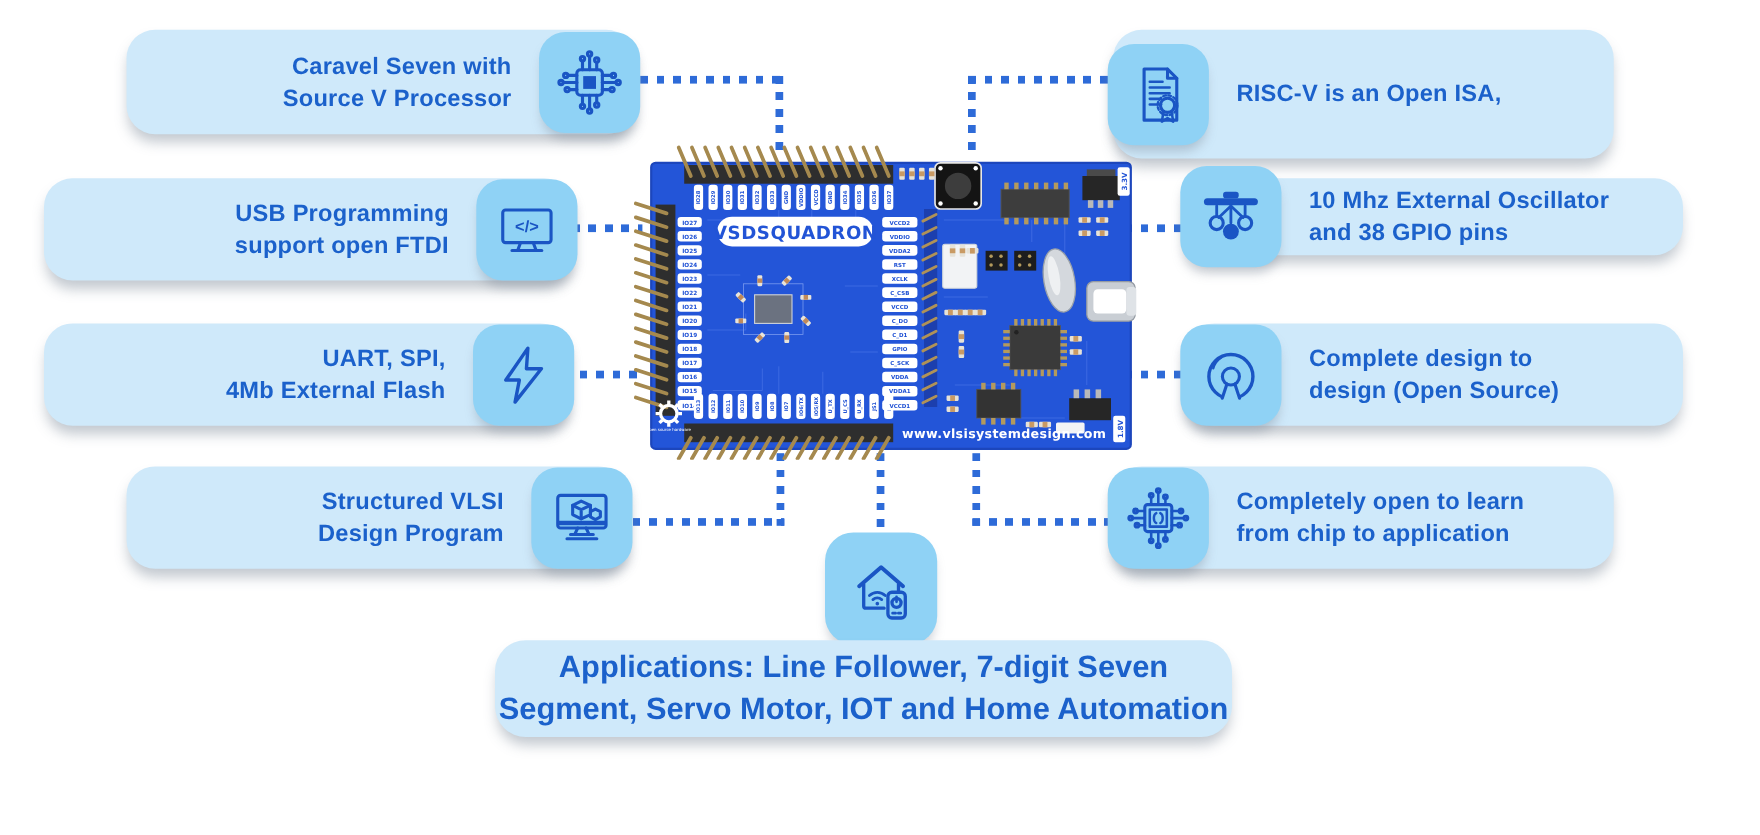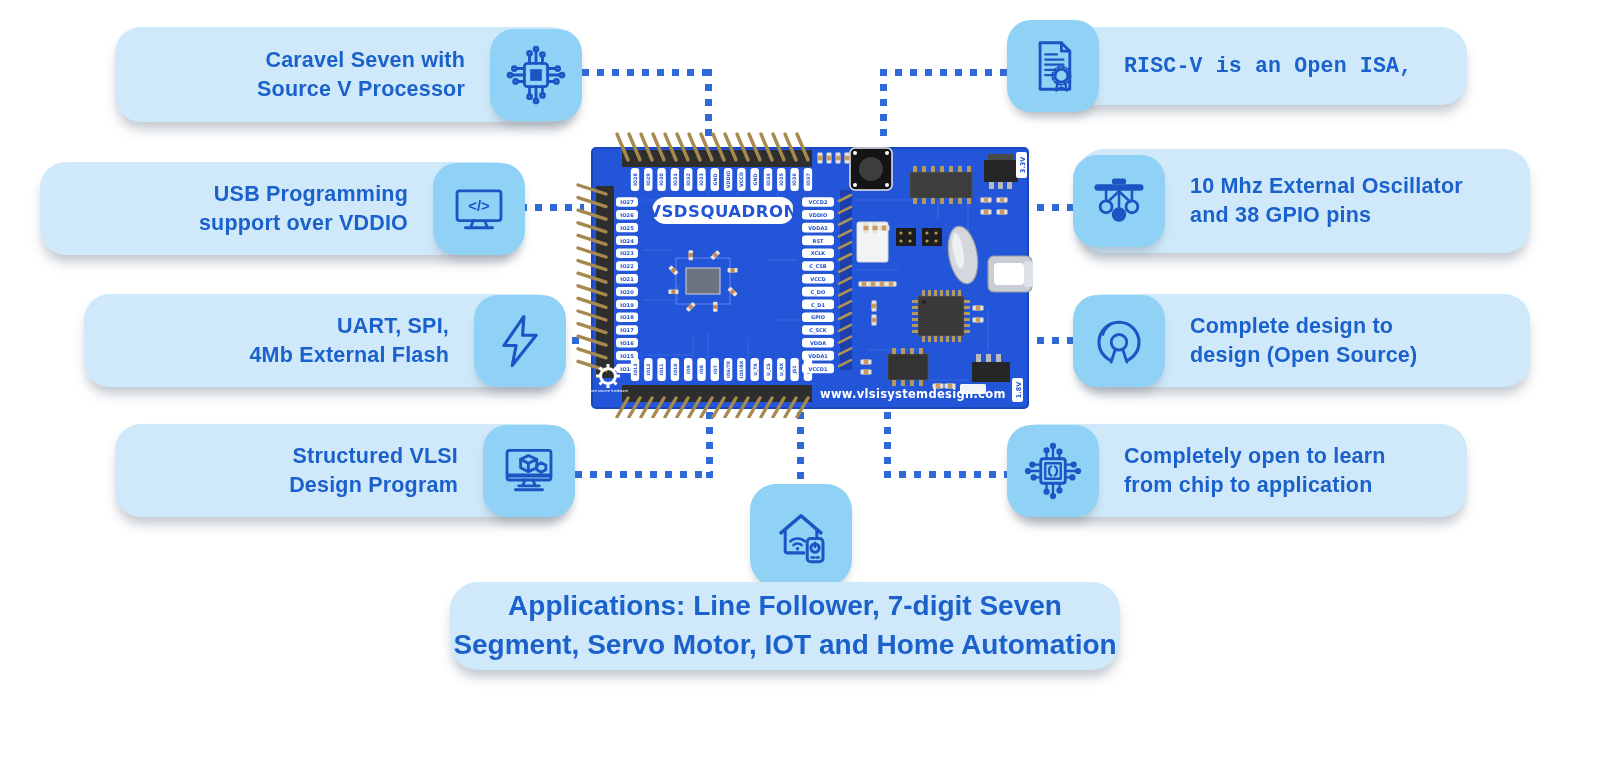--- a/index.html
+++ b/index.html
@@ -93,32 +93,32 @@
           <circle cx="44.1" cy="24" r="1.5"></circle>
         <path d="M33 29h5"></path>
           <circle cx="39.8" cy="29" r="1.5"></circle>
       </svg>
     </div>
   </div>
 
   <div class="bubble" style="left:40px;top:162px;width:480px;height:93px;">
     <div class="btext ta-r">
       <span>USB Programming</span><br>
-      <span>support over VDDIO</span>
+      <span>support open FTDI</span>
     </div>
     <div class="tile tile-right">
       <svg viewBox="0 0 48 48" class="icon-stroke">
         <rect x="7" y="10" width="34" height="23" rx="2"></rect>
         <text x="24" y="25.5" font-size="11.5" font-weight="bold" fill="#1a55c4" stroke="none" text-anchor="middle">&lt;/&gt;</text>
         <path d="M19.5 33L17.5 38.5M28.5 33l2 5.5M13.5 38.5h21"></path>
       </svg>
     </div>
   </div>
 
-  <div class="bubble" style="left:40px;top:294px;width:477px;height:93px;margin-left:44px;">
+  <div class="bubble" style="left:40px;top:294px;width:477px;height:93px;">
     <div class="btext ta-r">
       <span>UART, SPI,</span><br>
       <span>4Mb External Flash</span>
     </div>
     <div class="tile tile-right">
       <svg viewBox="0 0 48 48" class="icon-stroke">
         <path d="M27 5L11.5 27.5H21L18 43L36.5 19.5H26z" stroke-width="2.4"></path>
       </svg>
     </div>
   </div>
@@ -133,37 +133,37 @@
         <rect x="7" y="8" width="34" height="23" rx="2"></rect>
         <path d="M8 27.5h32" stroke-width="3.2"></path>
         <path d="M17.5 15l6-3 6.5 3v6.5l-6.5 3-6-3z"></path>
         <path d="M17.5 15l6 3 6.5-3M23.5 18v6.5"></path>
         <path d="M30 19.5l3.5-1.8 3.5 1.8v3.6L33.5 25 30 23.1z"></path>
         <path d="M21 31l-2 4.5M27 31l2 4.5M16 35.5h16M13.5 38.5h21"></path>
       </svg>
     </div>
   </div>
 
-  <div class="bubble" style="left:1012px;top:27px;width:455px;height:78px;font-family:Liberation Mono, monospace;">
+  <div class="bubble" style="left:1012px;top:27px;width:455px;height:117px;">
     <div class="btext ta-l">
       <span>RISC-V is an Open ISA,</span><br>
     </div>
     <div class="tile tile-left">
       <svg viewBox="0 0 48 48" class="icon-stroke">
         <path d="M30.5 6H14v36h23V12.5L30.5 6z"></path>
         <path d="M30.5 6v6.5H37"></path>
         <path d="M18 15h9M18 19h14M18 23h14M18 27h8M18 31h8" stroke-width="1.8"></path>
         <circle cx="30.5" cy="31.5" r="5"></circle>
         <circle cx="30.5" cy="31.5" r="7" stroke-width="1.6" stroke-dasharray="2 1.7"></circle>
         <path d="M27.5 37l-1 6 4-2.5 4 2.5-1-6" stroke-width="1.8"></path>
       </svg>
     </div>
   </div>
 
-  <div class="bubble" style="left:1078px;top:149px;width:452px;height:104px;">
+  <div class="bubble" style="left:1078px;top:162px;width:452px;height:70px;">
     <div class="btext ta-l">
       <span>10 Mhz External Oscillator</span><br>
       <span>and 38 GPIO pins</span>
     </div>
     <div class="tile tile-left">
       <svg viewBox="0 0 48 48" class="icon-stroke">
         <rect x="18.5" y="6.5" width="11" height="4.5" rx="2" fill="#1a55c4" stroke="none"></rect>
         <path d="M7.5 13.5h33" stroke-width="5"></path>
         <path d="M14 16.5v7M34 16.5v7M24 16.5v12" stroke-width="2"></path>
         <path d="M24 16.5l-8.5 8M24 16.5l8.5 8" stroke-width="2"></path>

